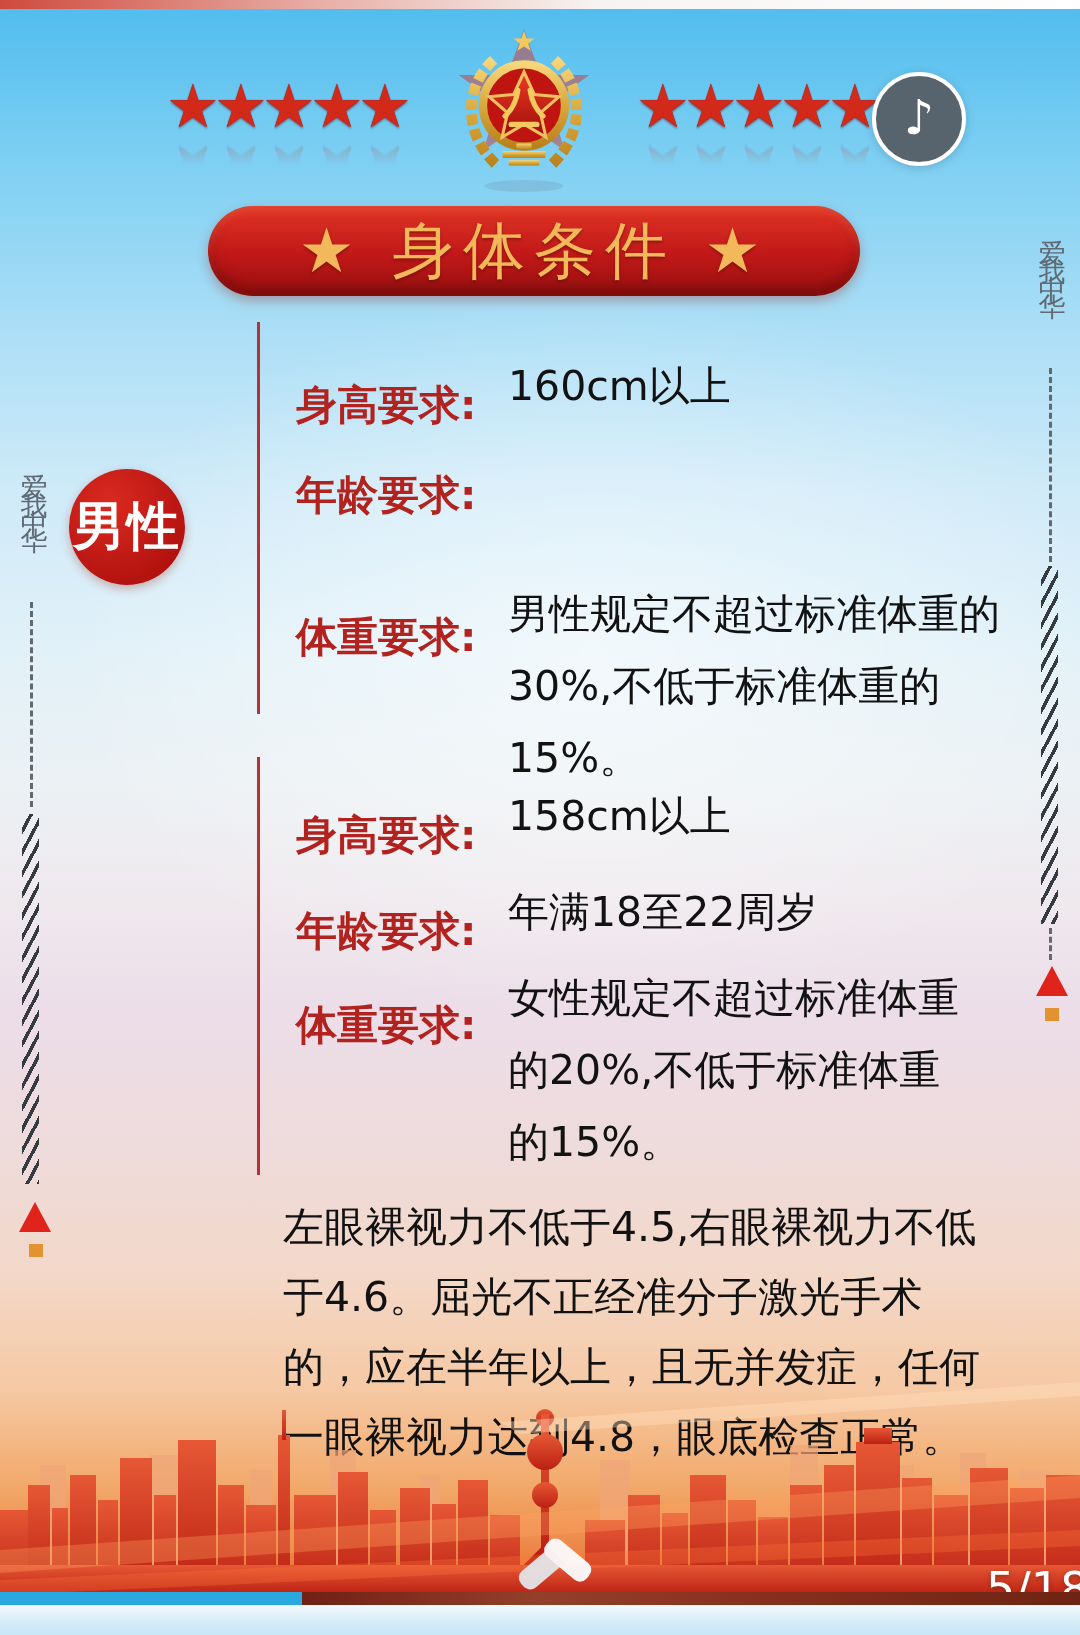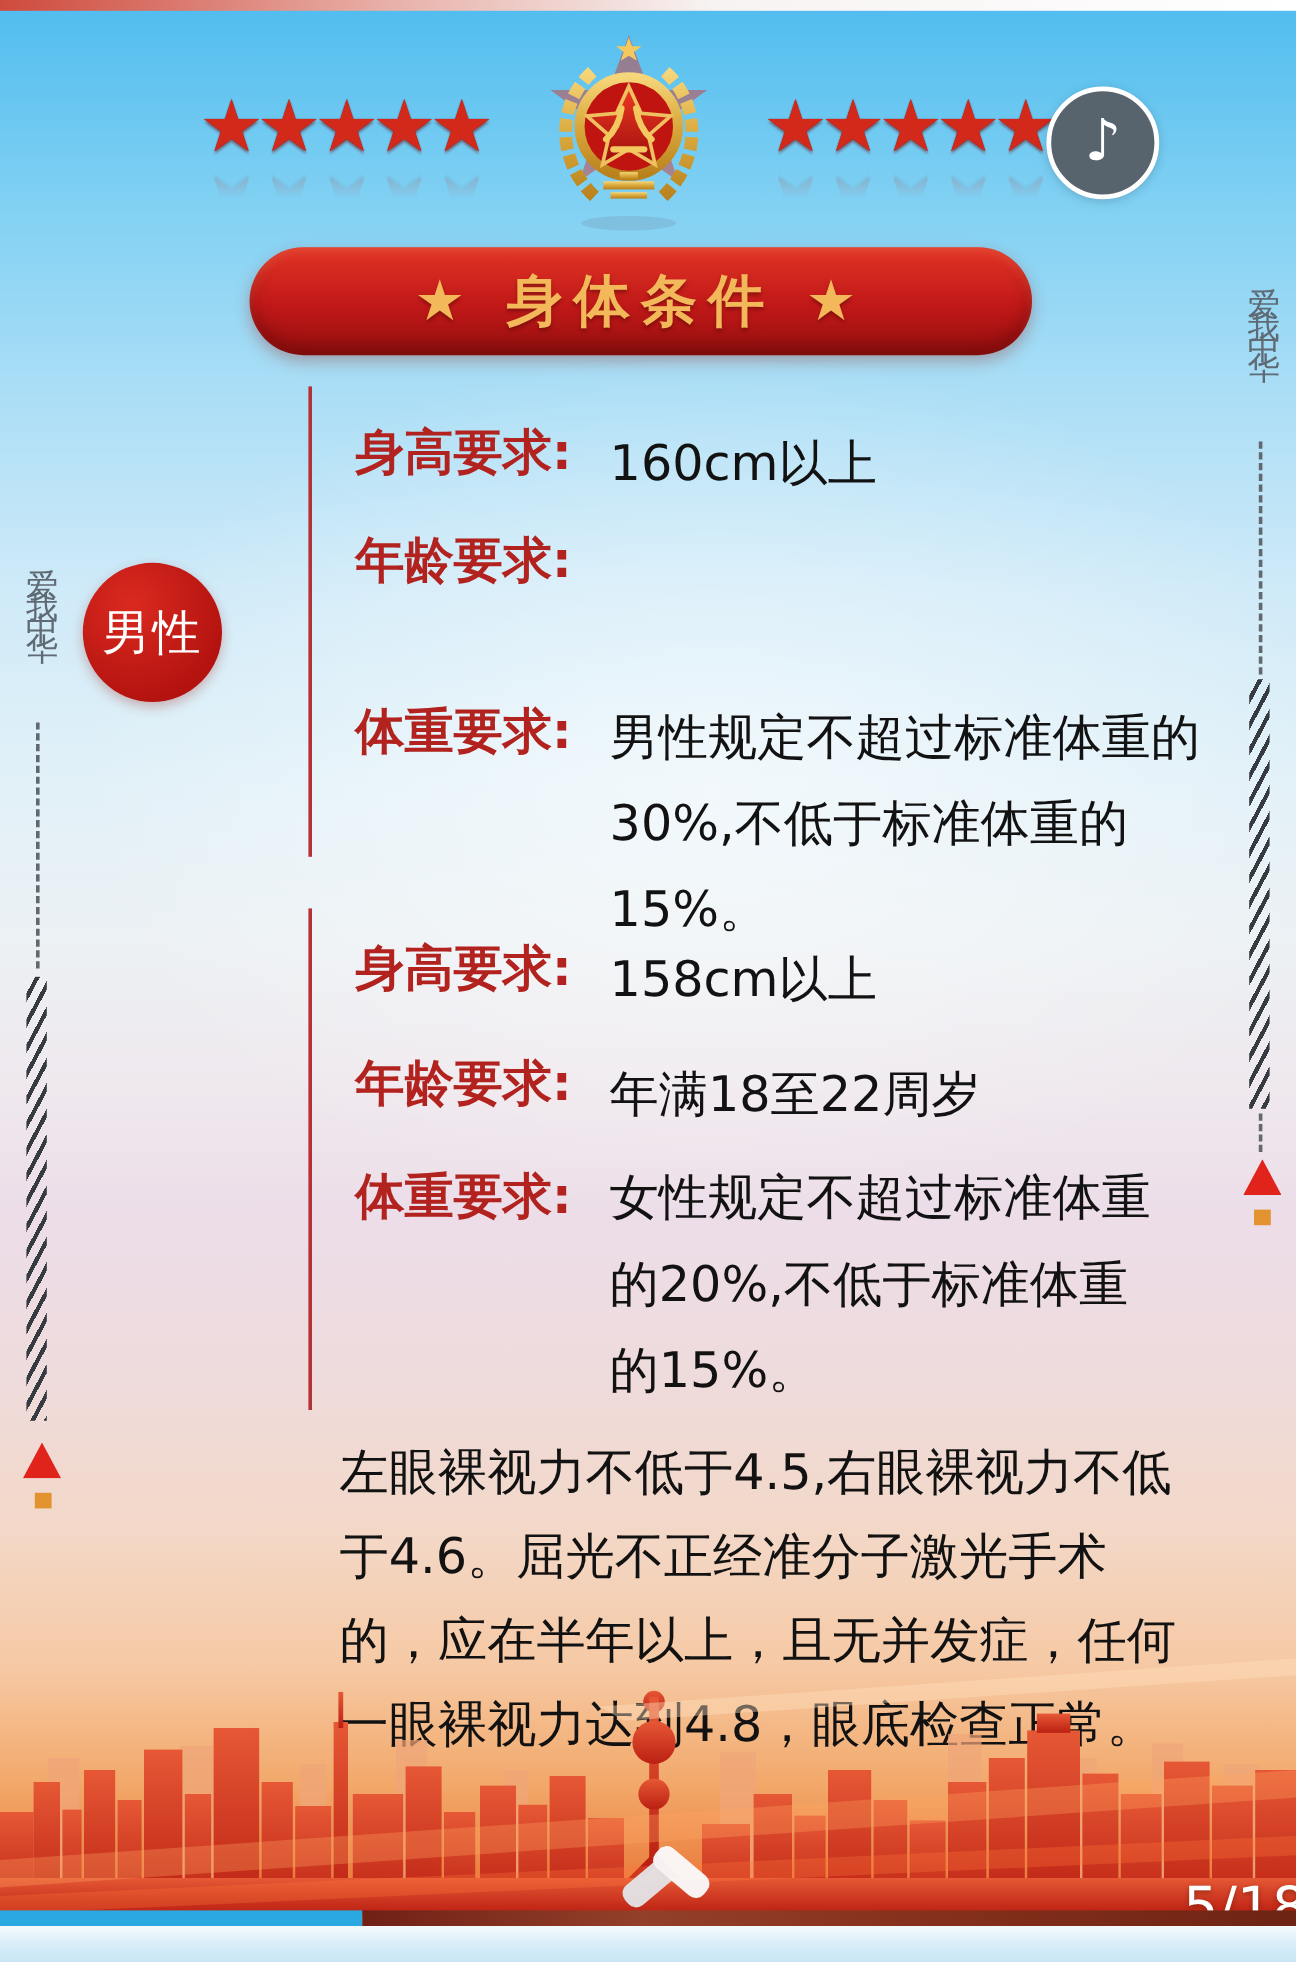--- a/index.html
+++ b/index.html
@@ -28,28 +28,28 @@
   
   .music-btn{position:absolute;left:872px;top:72px;width:94px;height:94px;border-radius:50%;
     background:#57636d;border:4px solid #fff;box-sizing:border-box;
     display:flex;align-items:center;justify-content:center;box-shadow:0 2px 8px rgba(40,70,90,.25);}
   .music-btn span{color:#fff;font-size:48px;line-height:1;transform:translateY(-2px);}
   
   .banner{position:absolute;left:208px;top:206px;width:652px;height:90px;border-radius:46px;
     background:linear-gradient(180deg,#e03425 0%,#c01818 55%,#98100f 100%);
     box-shadow:inset 0 -8px 14px rgba(60,0,0,.35), inset 0 4px 8px rgba(255,120,90,.35), 0 5px 12px rgba(150,40,25,.35);
     display:flex;align-items:center;justify-content:center;}
-  .banner .t{color:#f2b85a;font-size:47px;font-weight:700;letter-spacing:9px;text-shadow:0 2px 3px rgba(90,10,5,.5);text-align:right;}
+  .banner .t{color:#f2b85a;font-size:62px;font-weight:400;letter-spacing:9px;text-shadow:0 2px 3px rgba(90,10,5,.5);text-align:right;}
   
   .vline{position:absolute;left:257px;width:3px;background:#b53136;}
   .badge{position:absolute;left:69px;width:116px;height:116px;border-radius:50%;
     background:radial-gradient(circle at 35% 30%, #da2a20, #b3120f 75%);
     display:flex;align-items:center;justify-content:center;
-    color:#fff;font-size:40px;font-weight:400;letter-spacing:2px;box-shadow:0 4px 10px rgba(150,30,20,.3);}
-  .req-label{position:absolute;color:#b2231f;font-size:41px;font-weight:700;white-space:nowrap;}
+    color:#fff;font-size:52px;font-weight:700;letter-spacing:2px;box-shadow:0 4px 10px rgba(150,30,20,.3);}
+  .req-label{position:absolute;color:#b2231f;font-size:41px;font-weight:700;white-space:nowrap;margin-top:28px;}
   .req-value{position:absolute;color:#121212;font-size:41px;line-height:72px;}
   .nowrap{white-space:nowrap;}
   
   .side-text{position:absolute;writing-mode:vertical-rl;color:#5f6a74;font-size:27px;
     letter-spacing:18px;font-weight:500;}
   .dash-v{position:absolute;width:0;border-left:3px dashed #61686e;}
   .hatch{position:absolute;width:17px;
     background:repeating-linear-gradient(118deg, rgba(0,0,0,0) 0 6.5px, #363b41 6.5px 10px);}
   .tri{position:absolute;width:32px;height:30px;background:#e0241c;
     clip-path:polygon(50% 0,0 100%,100% 100%);}

